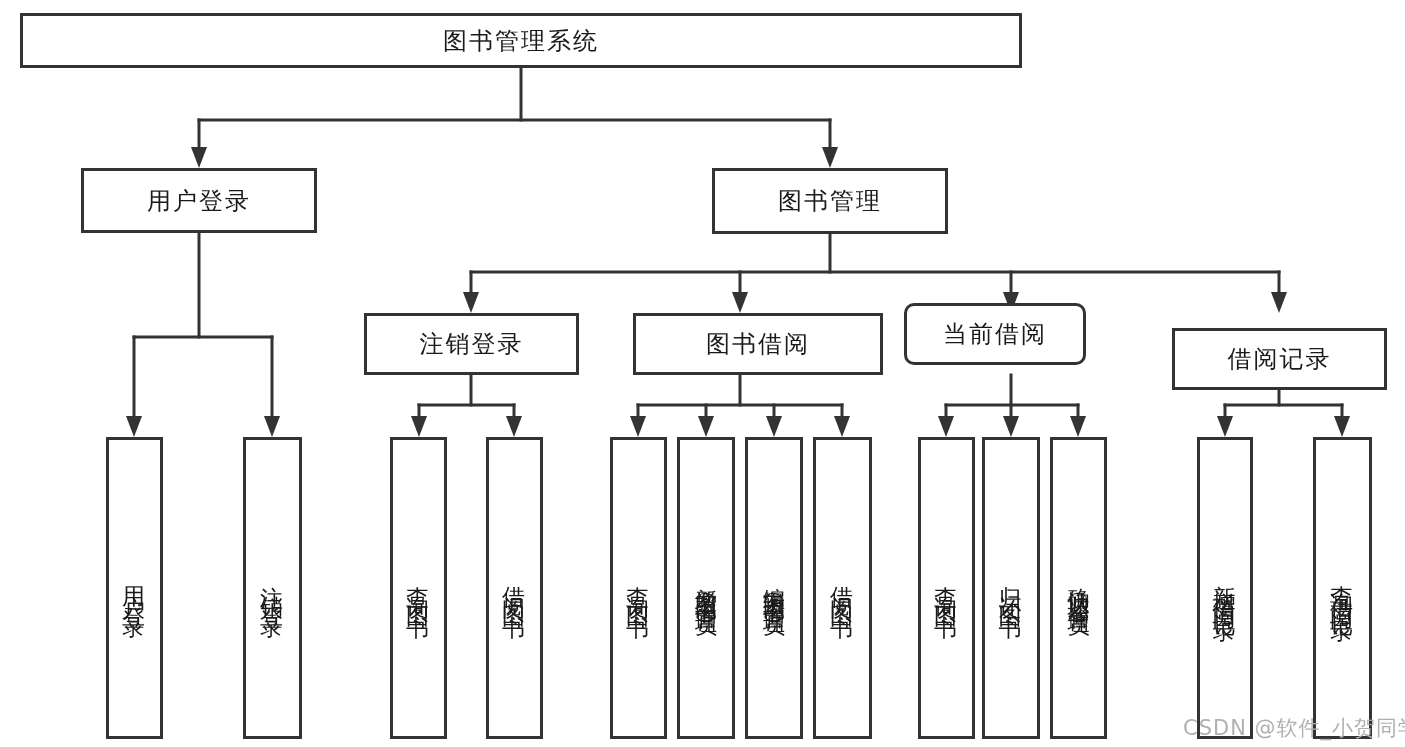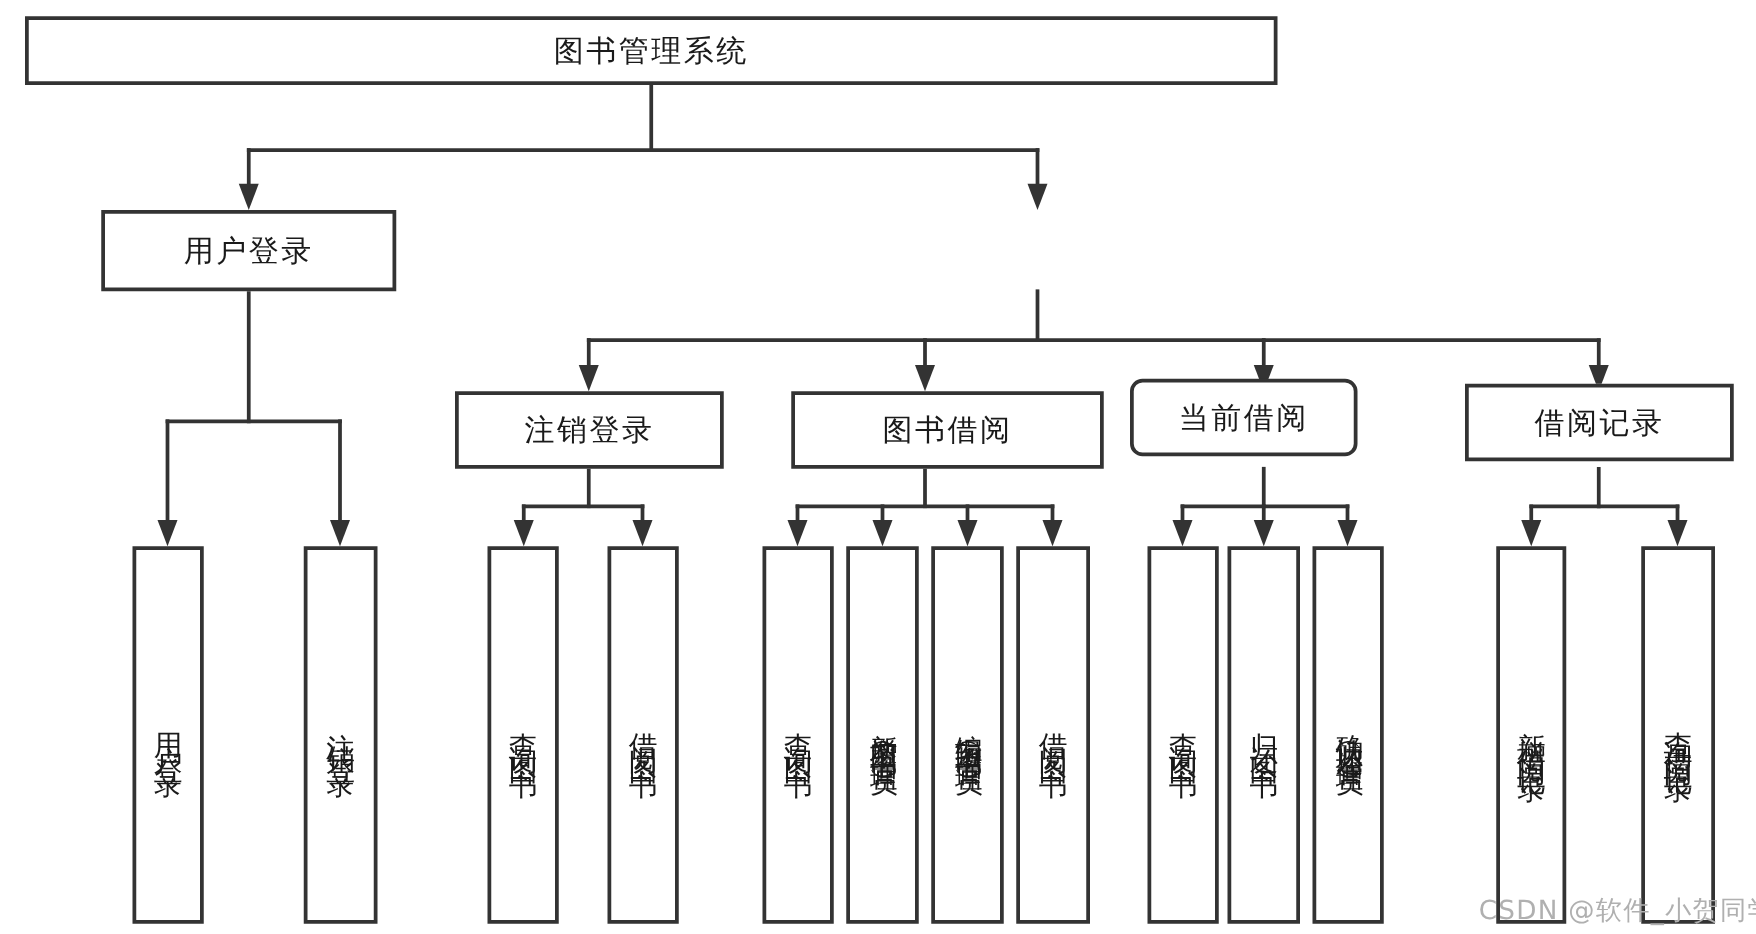--- a/index.html
+++ b/index.html
@@ -140,31 +140,34 @@
     </g>
   </svg>
 
   <div class="node" style="left:20px; top:13px; width:1002px; height:55px;">
     <span class="lbl">图书管理系统</span>
   </div>
 
   <div class="node" style="left:81px; top:168px; width:236px; height:65px;">
     <span class="lbl">用户登录</span>
   </div>
+  <div class="node" style="left:712px; top:168px; width:236px; height:66px;">
+    <span class="lbl">图书管理</span>
+  </div>
 
   <div class="node" style="left:364px; top:313px; width:215px; height:62px;">
     <span class="lbl">注销登录</span>
   </div>
   <div class="node" style="left:633px; top:313px; width:250px; height:62px;">
     <span class="lbl">图书借阅</span>
   </div>
   <div class="node" style="left:904px; top:303px; width:182px; height:62px;border-radius:10px;">
     <span class="lbl">当前借阅</span>
   </div>
-  <div class="node" style="left:1172px; top:307px; width:215px; height:62px;">
+  <div class="node" style="left:1172px; top:328px; width:215px; height:62px;">
     <span class="lbl">借阅记录</span>
   </div>
 
   <div class="node leaf" style="left:106px; top:437px; width:57px; height:302px;">
     <span class="lbl v4">用户登录</span>
   </div>
   <div class="node leaf" style="left:243px; top:437px; width:59px; height:302px;">
     <span class="lbl v4">注销登录</span>
   </div>
 

